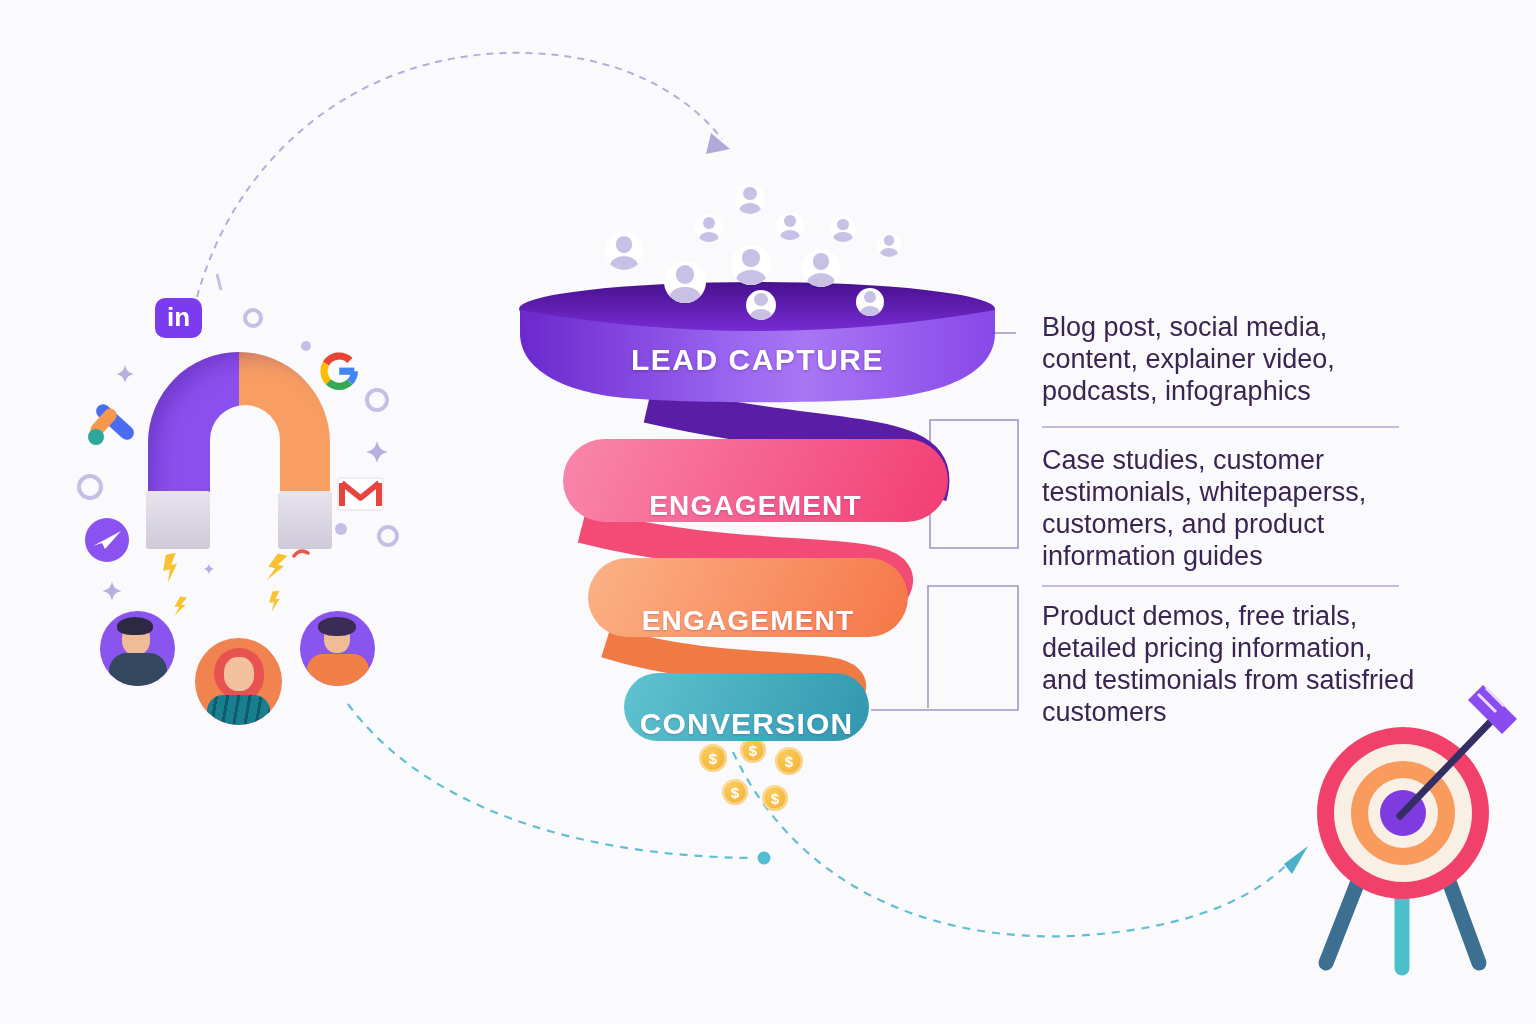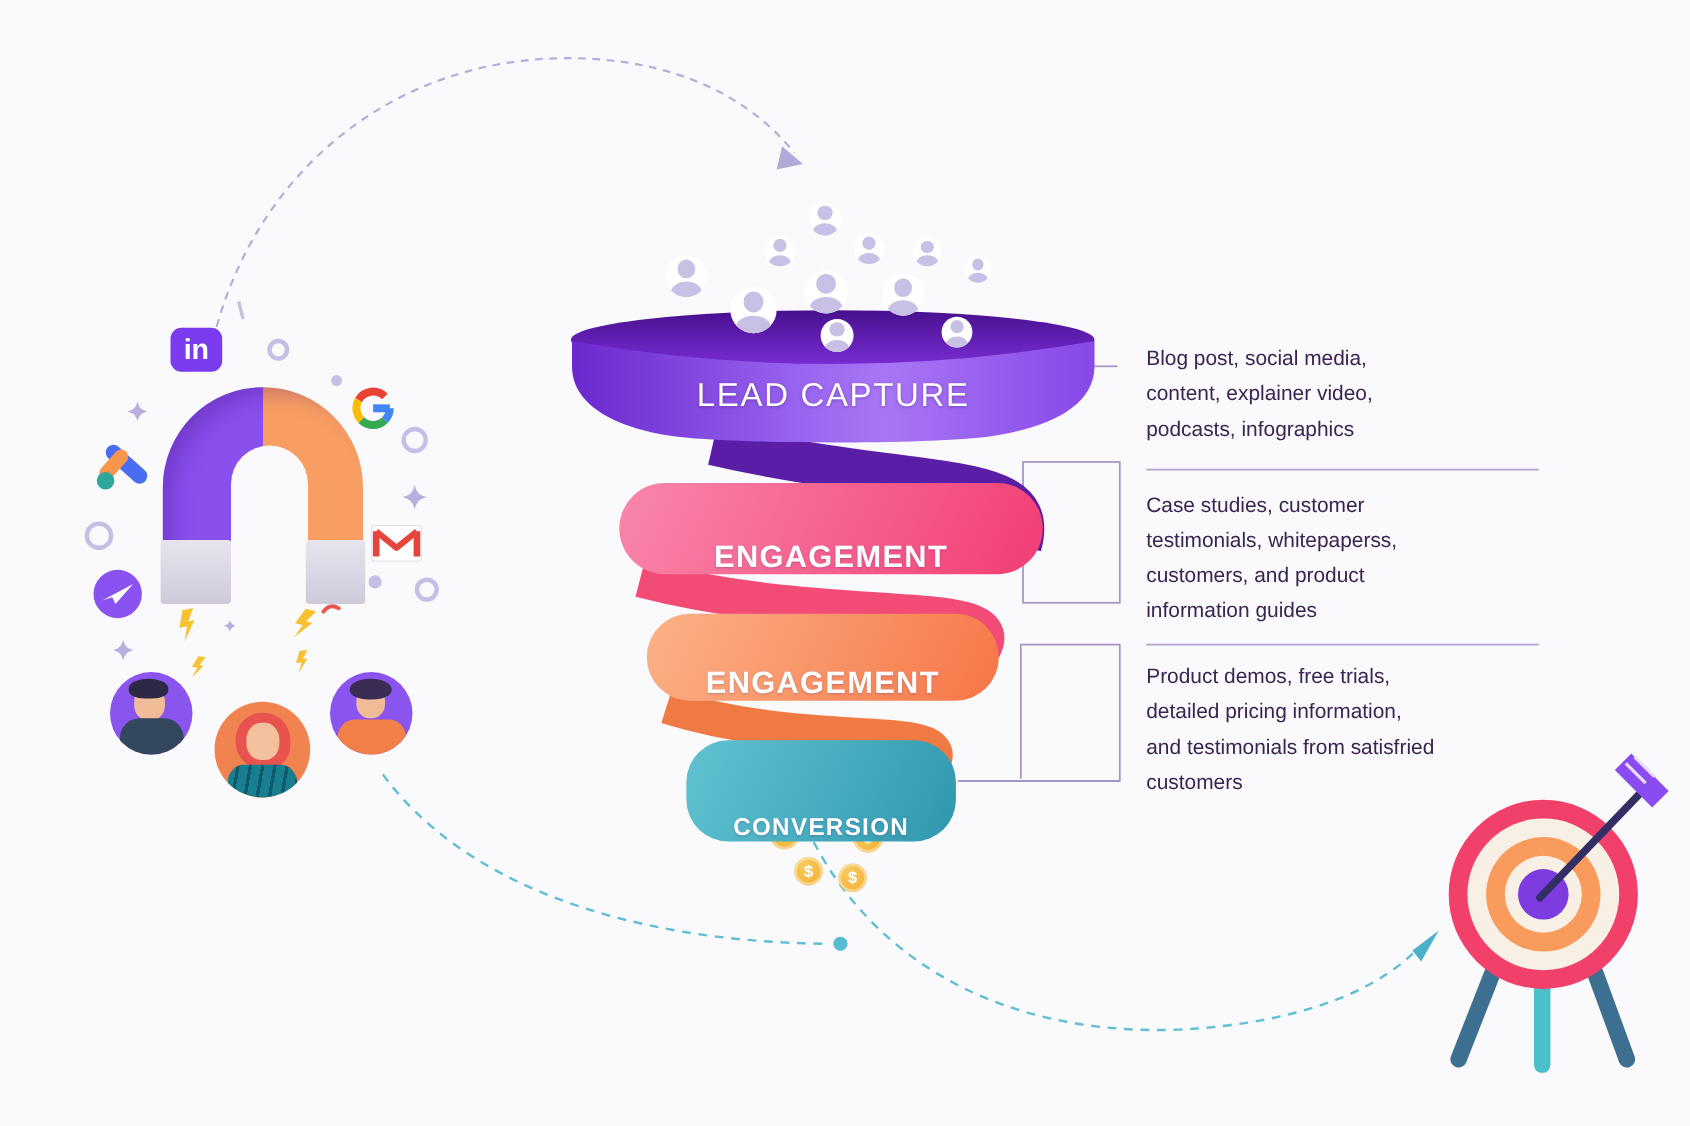--- a/index.html
+++ b/index.html
@@ -9,24 +9,24 @@
   svg.decor{position:absolute;left:0;top:0;z-index:1;}
 
   
   .pill{position:absolute;z-index:4;display:flex;align-items:flex-end;justify-content:center;
         color:#fff;font-weight:bold;letter-spacing:1.2px;
         text-shadow:0 1px 2px rgba(70,20,120,.25);}
   .pill-eng{left:563px;top:439px;width:385px;height:83px;border-radius:42px;
         background:linear-gradient(115deg,#f987ab,#f23d74);font-size:28px;}
   .pill-opp{left:588px;top:558px;width:320px;height:79px;border-radius:40px;
         background:linear-gradient(115deg,#fbb287,#f67647);font-size:28px;}
-  .pill-conv{left:624px;top:673px;width:245px;height:92px;border-radius:38px;
-        background:linear-gradient(115deg,#61c3d1,#2f97ae);font-size:22px;}
+  .pill-conv{left:624px;top:673px;width:245px;height:68px;border-radius:38px;
+        background:linear-gradient(115deg,#61c3d1,#2f97ae);font-size:30px;}
   .bowl-label{left:545px;top:338px;width:425px;height:44px;z-index:4;position:absolute;
-        display:flex;align-items:center;justify-content:center;color:#fff;font-weight:normal;
+        display:flex;align-items:center;justify-content:center;color:#fff;font-weight:bold;
         font-size:30px;letter-spacing:1.5px;text-shadow:0 1px 3px rgba(60,10,110,.35);}
 
   
   .sil{position:absolute;z-index:5;border-radius:50%;overflow:hidden;background:#fff;}
   .sil .sh{position:absolute;left:28%;top:10%;width:44%;height:44%;border-radius:50%;background:#c9c0e6;}
   .sil .sb{position:absolute;left:13%;top:63%;width:74%;height:52%;border-radius:50% 50% 0 0;background:#c9c0e6;}
 
   
   .coin{position:absolute;z-index:3;border-radius:50%;background:radial-gradient(circle at 35% 30%,#f9cb5b,#f2ae32);
         box-shadow:inset 0 0 0 2.5px rgba(255,255,255,.4);display:flex;align-items:center;justify-content:center;
@@ -45,21 +45,21 @@
         justify-content:center;padding-bottom:2px;box-sizing:border-box;}
   .send-circle{position:absolute;left:85px;top:518px;width:44px;height:44px;border-radius:50%;
         background:#8b52f2;z-index:6;}
   .ads-bar{position:absolute;border-radius:8px;}
 
   
   .person{position:absolute;z-index:6;border-radius:50%;overflow:hidden;}
   .person .part{position:absolute;}
 
   
-  .ann{position:absolute;left:1042px;width:390px;z-index:8;color:#3a2452;font-size:19px;}
+  .ann{position:absolute;left:1042px;width:390px;z-index:8;color:#3a2452;font-size:27px;}
   .ann .line{height:32px;line-height:32px;white-space:nowrap;}
 </style>
 </head>
 <body>
 
 <div class="canvas">
 
   <svg class="decor" width="1536" height="1024" viewBox="0 0 1536 1024">
     <defs>
       <linearGradient id="gBowl" x1="0" y1="0" x2="1" y2="0">

